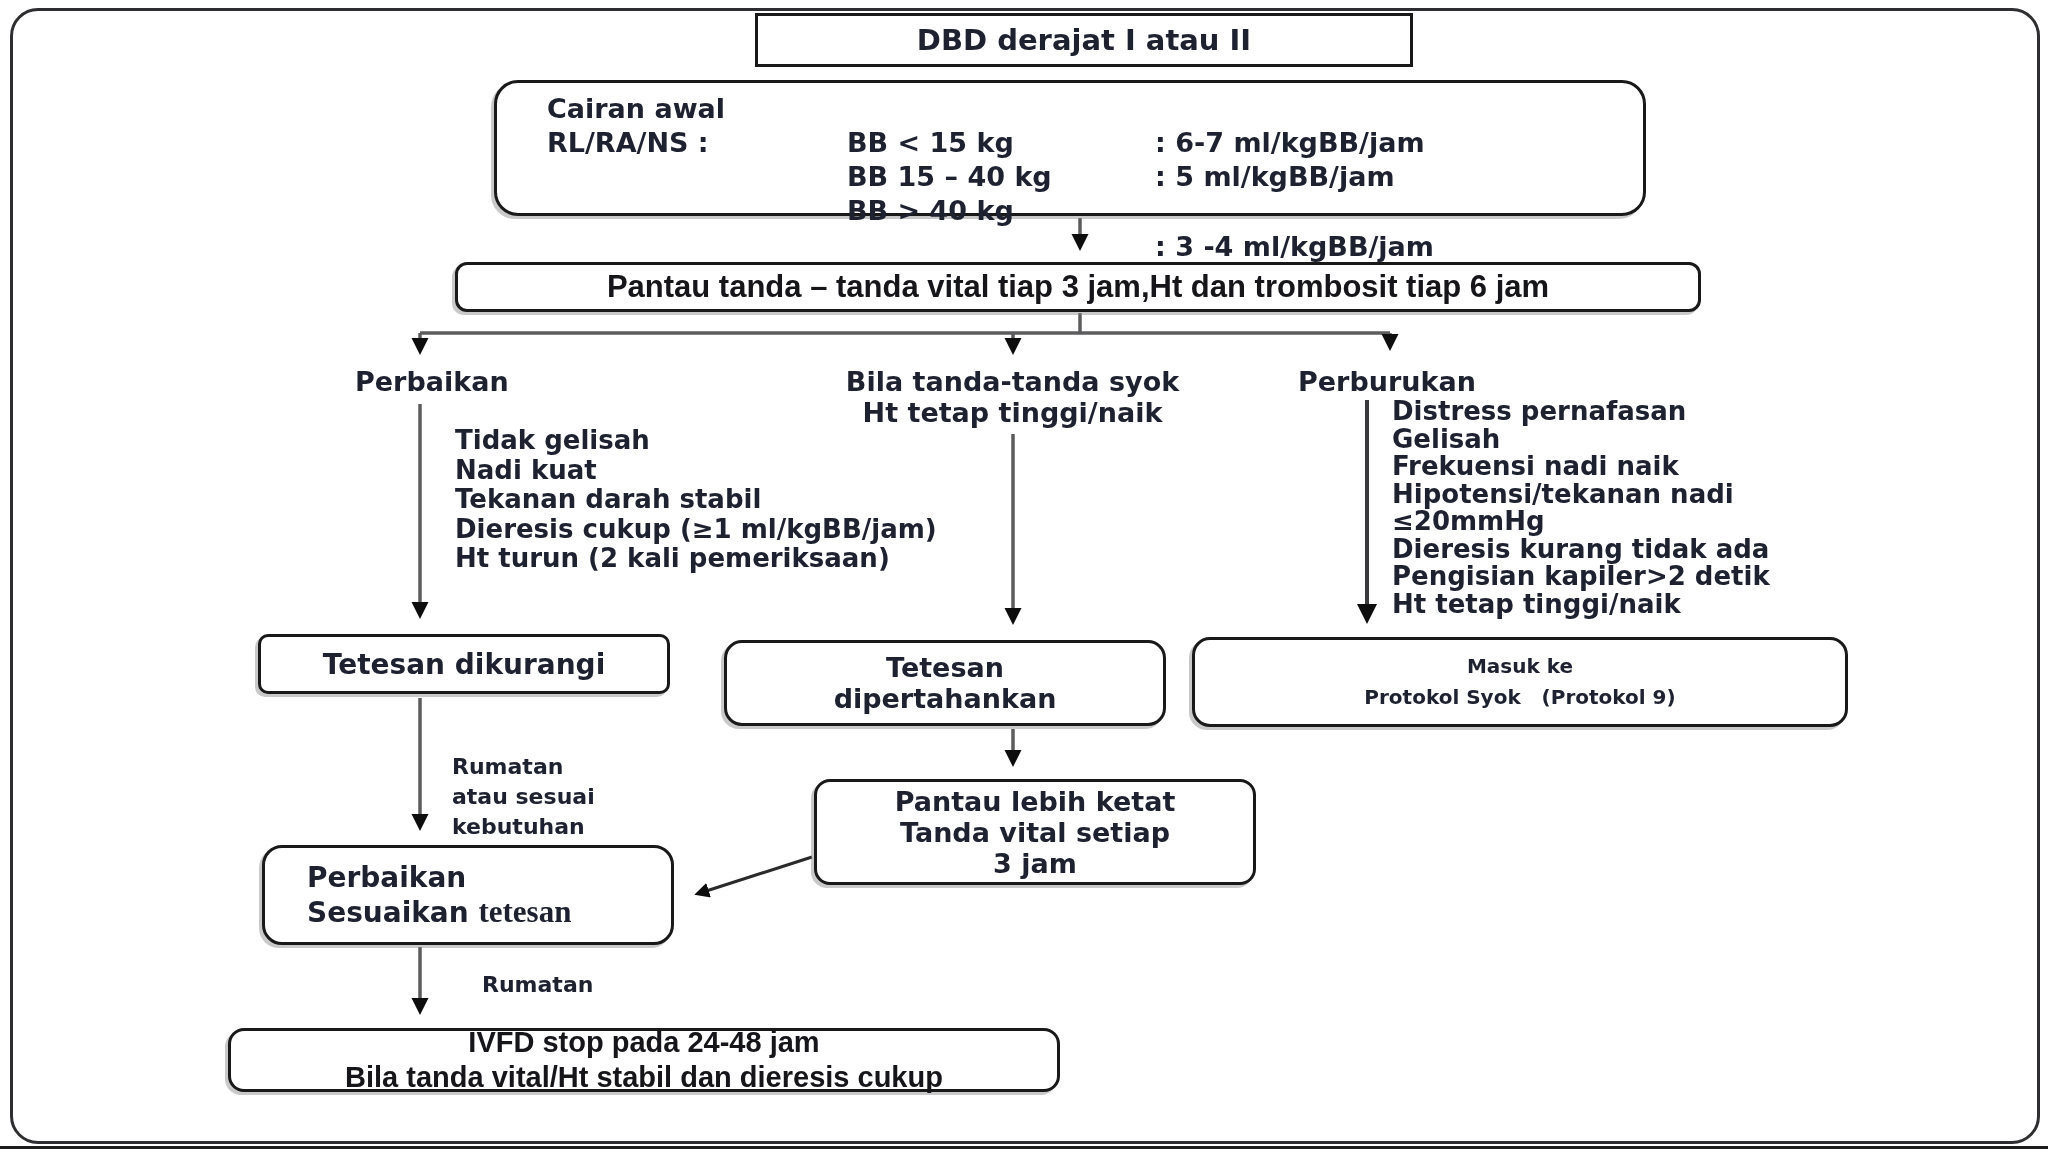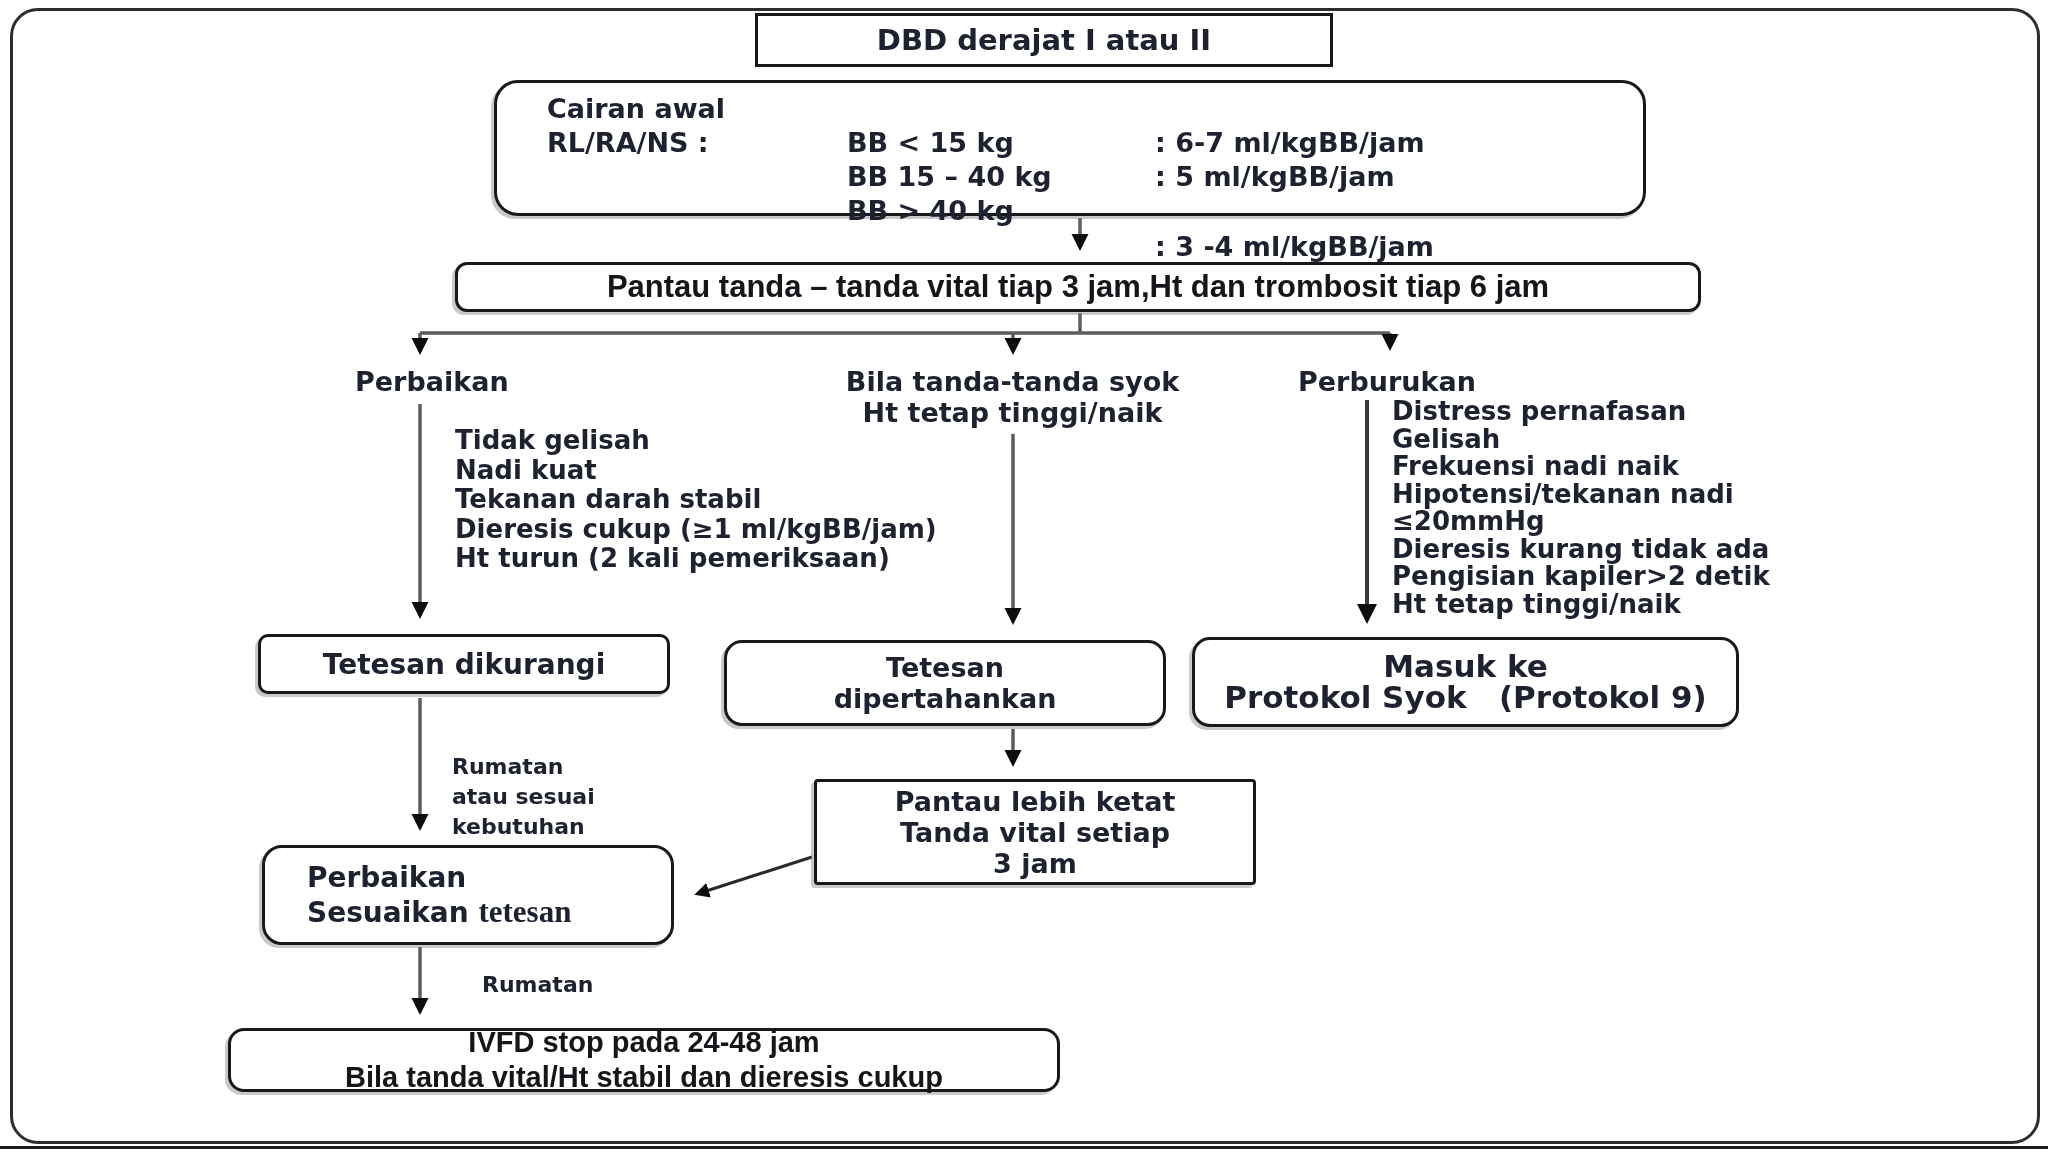--- a/index.html
+++ b/index.html
@@ -8,36 +8,36 @@
   .outer-border{position:absolute;left:10px;top:8px;width:2024px;height:1130px;
                 border:3px solid #2e2e30;border-radius:28px;}
   .bottom-rule{position:absolute;left:0;top:1146px;width:2048px;height:3px;background:#1c1c1c;}
   .connectors{position:absolute;left:0;top:0;width:2048px;height:1152px;}
   .shaft{stroke:#5c5c5e;stroke-width:3.5;fill:none;}
   .thin{stroke-width:3;stroke:#2a2a2a;}
   .sThick{stroke:#3a3a3c;stroke-width:4;}
   .box{position:absolute;background:#ffffff;border:3px solid #191919;box-sizing:border-box;
        display:flex;flex-direction:column;align-items:center;justify-content:center;text-align:center;}
   .rounded{border-radius:18px;box-shadow:-3px 3px 0 rgba(135,135,135,0.45);}
-  .title-box{left:755px;top:13px;width:578px;height:54px;font-size:29px;border-width:3px;}
+  .title-box{left:755px;top:13px;width:658px;height:54px;font-size:29px;border-width:3px;}
   .cairan-box{left:494px;top:80px;width:1152px;height:136px;border-radius:24px;}
   .cairan-inner{position:absolute;left:0;top:0;width:100%;height:100%;text-align:left;font-size:27px;border-radius:6px;}
   .ci{position:absolute;white-space:nowrap;}
   .pantau-box{left:455px;top:262px;width:1246px;height:50px;border-radius:12px;
               font-family:"Liberation Sans",sans-serif;font-size:31px;color:#15151a;}
   .hdr{position:absolute;font-size:27px;white-space:nowrap;}
   .hdr-center{position:absolute;left:790px;top:366px;width:445px;text-align:center;
               font-size:27px;line-height:31px;}
   .crit{position:absolute;font-size:26px;text-align:left;}
   .crit-left{left:455px;top:426px;line-height:29.5px;}
   .crit-right{left:1392px;top:398px;line-height:27.5px;}
   .b-dikurangi{left:258px;top:634px;width:412px;height:60px;border-radius:10px;font-size:28px;}
   .b-dipertahankan{left:724px;top:640px;width:442px;height:86px;font-size:27px;line-height:31px;}
-  .b-masuk{left:1192px;top:637px;width:547px;height:90px;font-size:31px;line-height:31px;}
-  .b-pantau2{left:814px;top:779px;width:442px;height:106px;border-radius:4px;
+  .b-masuk{left:1192px;top:637px;width:656px;height:90px;font-size:20px;line-height:31px;}
+  .b-pantau2{left:814px;top:779px;width:442px;height:106px;border-radius:16px;
              font-size:27px;line-height:31px;}
   .b-perbaikan2{left:262px;top:845px;width:412px;height:100px;border-radius:20px;
                 align-items:flex-start;padding-left:42px;font-size:28px;line-height:34px;text-align:left;}
   .b-ivfd{left:228px;top:1028px;width:832px;height:64px;border-radius:16px;
           font-family:"Liberation Sans",sans-serif;font-size:29px;line-height:35px;color:#15151a;}
   .note{position:absolute;font-size:22px;line-height:30px;text-align:left;white-space:nowrap;}
   .serif{font-family:"Liberation Serif",serif;font-size:31px;}
   .ws-pre{white-space:pre-wrap;}
 </style>
 </head>

